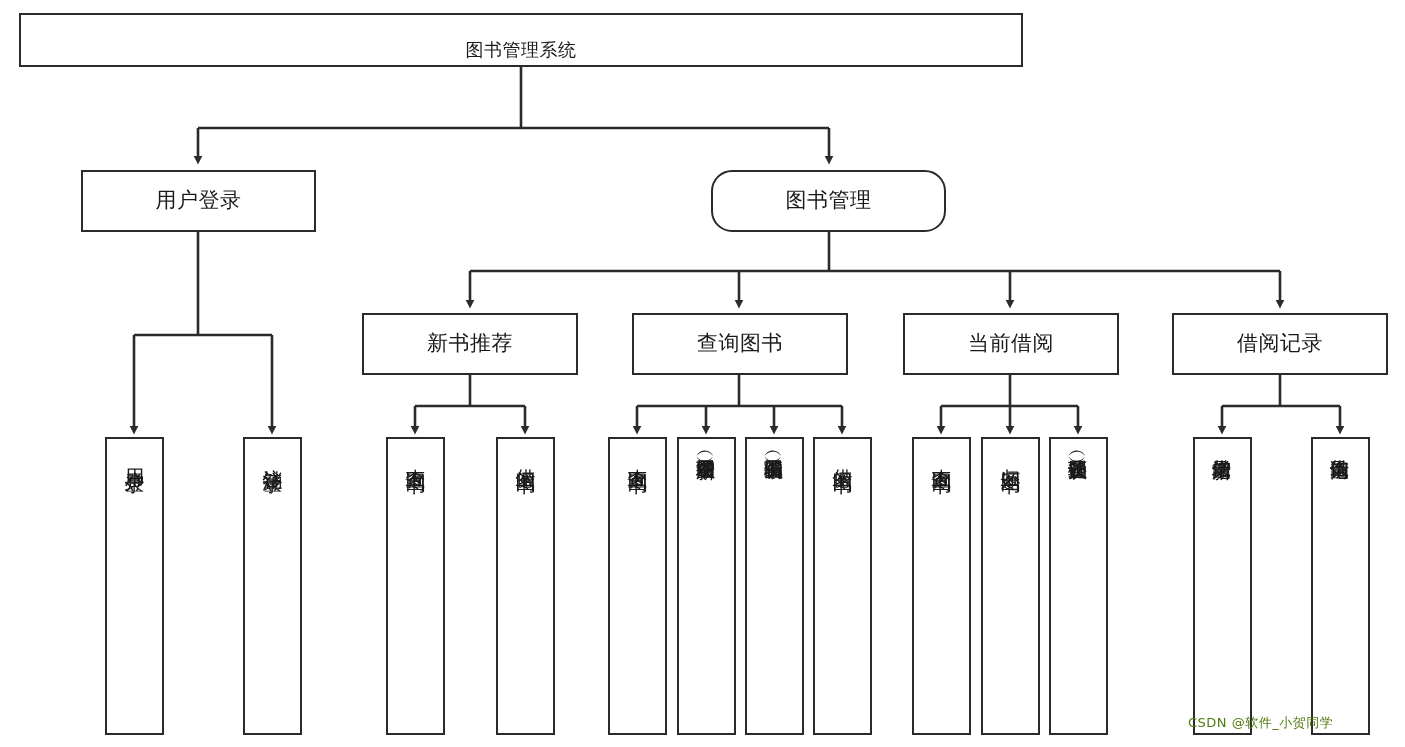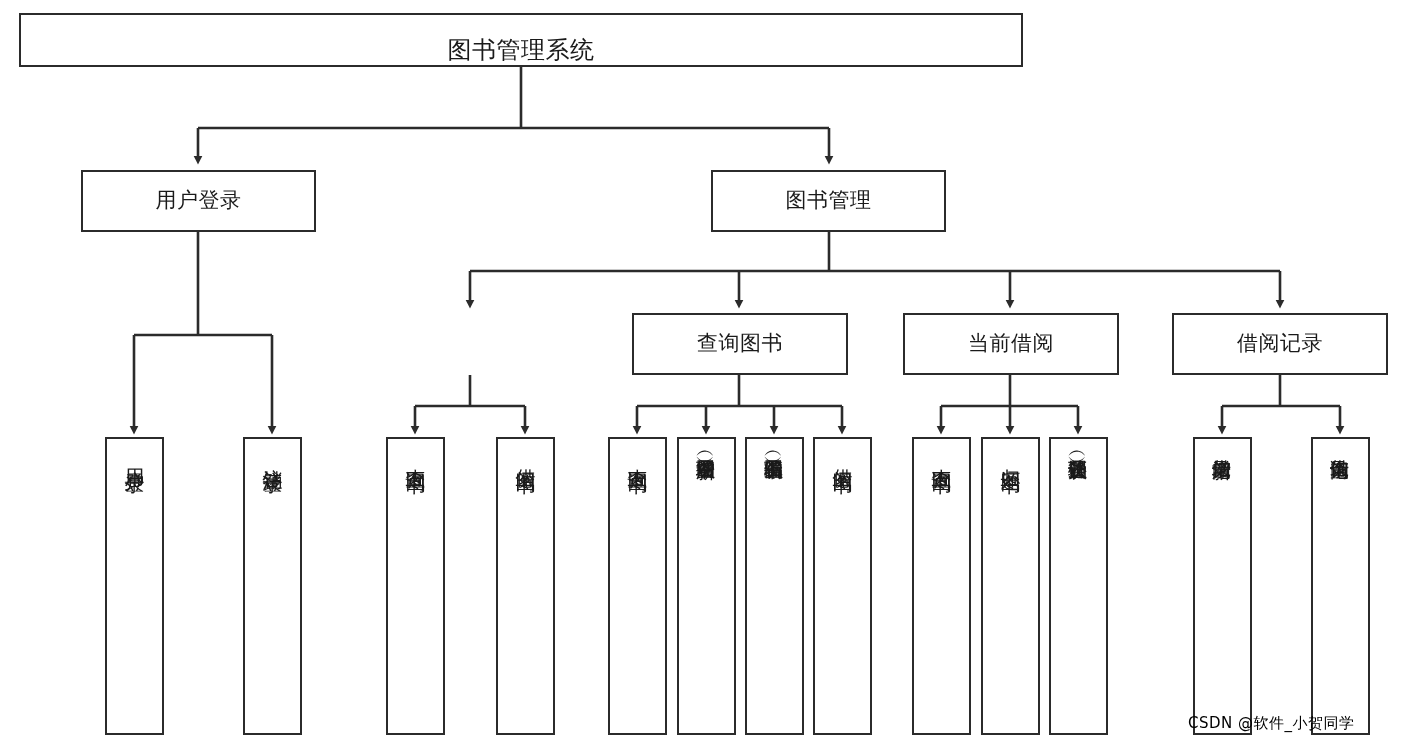--- a/index.html
+++ b/index.html
@@ -40,21 +40,21 @@
     display: block;
     text-align: center;
     line-height: 1.12;
     white-space: pre;
   }
   .node.horizontal .node-label {
     font-size: 21px;
     letter-spacing: 0.5px;
   }
   .node.root .node-label {
-    font-size: 24px;
+    font-size: 18px;
     letter-spacing: 0.5px;
     margin-top: 20px;
   }
   .node.vertical {
     align-items: flex-start;
     padding-top: 14px;
   }
   .node.vertical .node-label {
     writing-mode: vertical-rl;
     text-orientation: upright;
@@ -68,22 +68,22 @@
   }
   .node.vertical.tall-text .node-label {
     font-size: 19px;
     line-height: 1.38;
     letter-spacing: 0px;
   }
   .watermark {
     position: absolute;
     left: 1188px;
     top: 714px;
-    font-size: 15px;
-    color: #000000;
+    font-size: 13px;
+    color: #4d7c0f;
     white-space: nowrap;
     letter-spacing: 0.5px;
   }
 </style>
 </head>
 <body>
 
 <div id="canvas">
 
   <svg class="edges" viewBox="0 0 1405 747">
@@ -137,24 +137,27 @@
   </svg>
 
   <div class="node root horizontal" style="left:19px; top:13px; width:1004px; height:54px;">
     <span class="node-label">图书管理系统</span>
   </div>
 
   <div class="node horizontal" style="left:81px; top:170px; width:235px; height:62px;">
     <span class="node-label">用户登录</span>
   </div>
 
-  <div class="node horizontal" style="left:711px; top:170px; width:235px; height:62px;">
+  <div class="node horizontal" style="left:711px; top:170px; width:235px; height:62px;border-radius:21px;">
     <span class="node-label">图书管理</span>
   </div>
 
+  <div class="node horizontal" style="left:362px; top:313px; width:216px; height:62px;">
+    <span class="node-label">新书推荐</span>
+  </div>
 
   <div class="node horizontal" style="left:632px; top:313px; width:216px; height:62px;">
     <span class="node-label">查询图书</span>
   </div>
 
   <div class="node horizontal" style="left:1172px; top:313px; width:216px; height:62px;">
     <span class="node-label">借阅记录</span>
   </div>
 
   <div class="node horizontal" style="left:903px; top:313px; width:216px; height:62px;">

